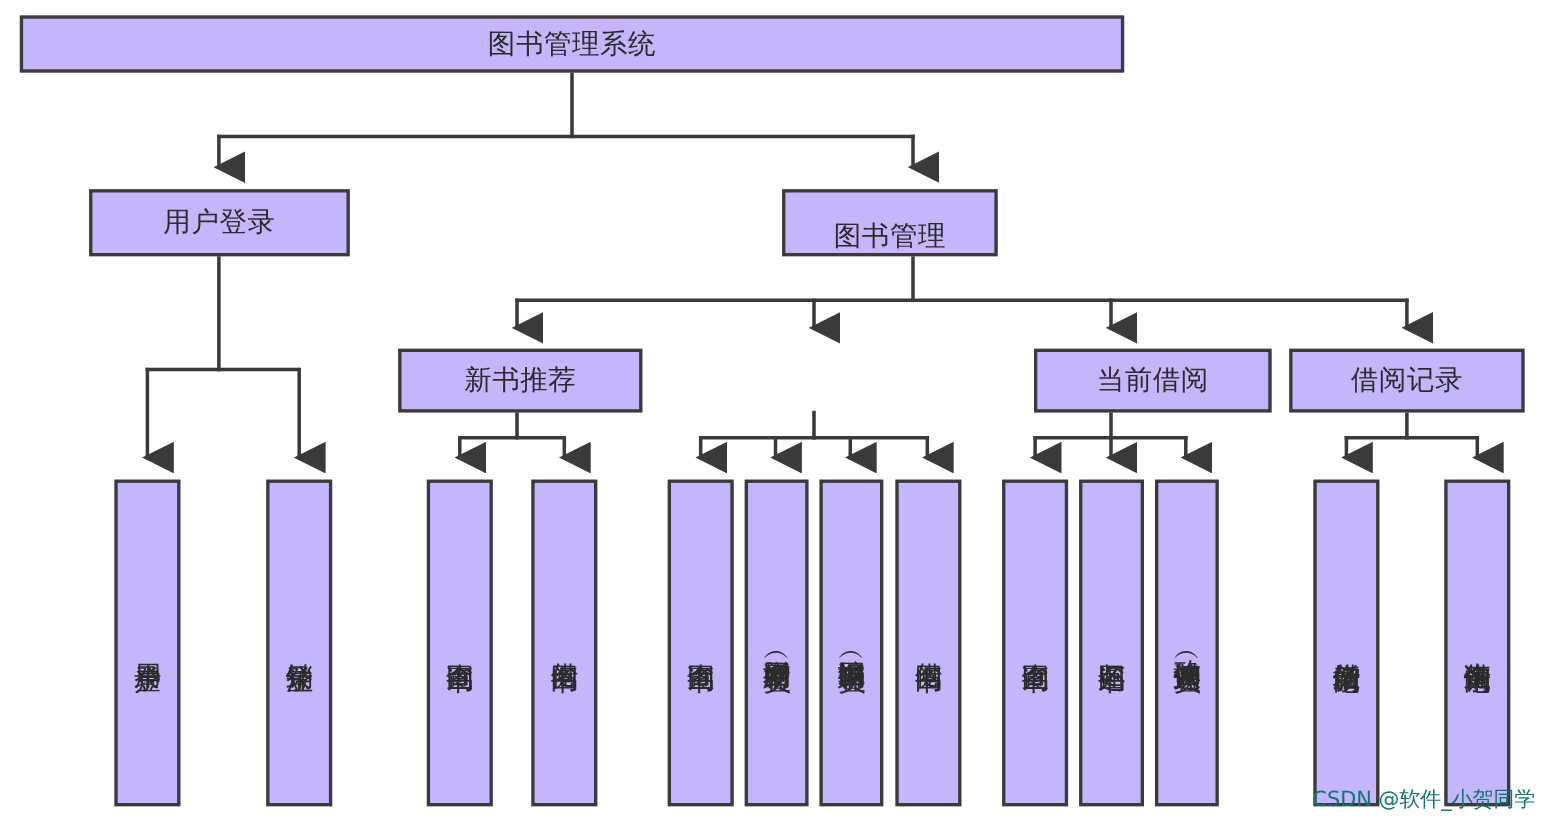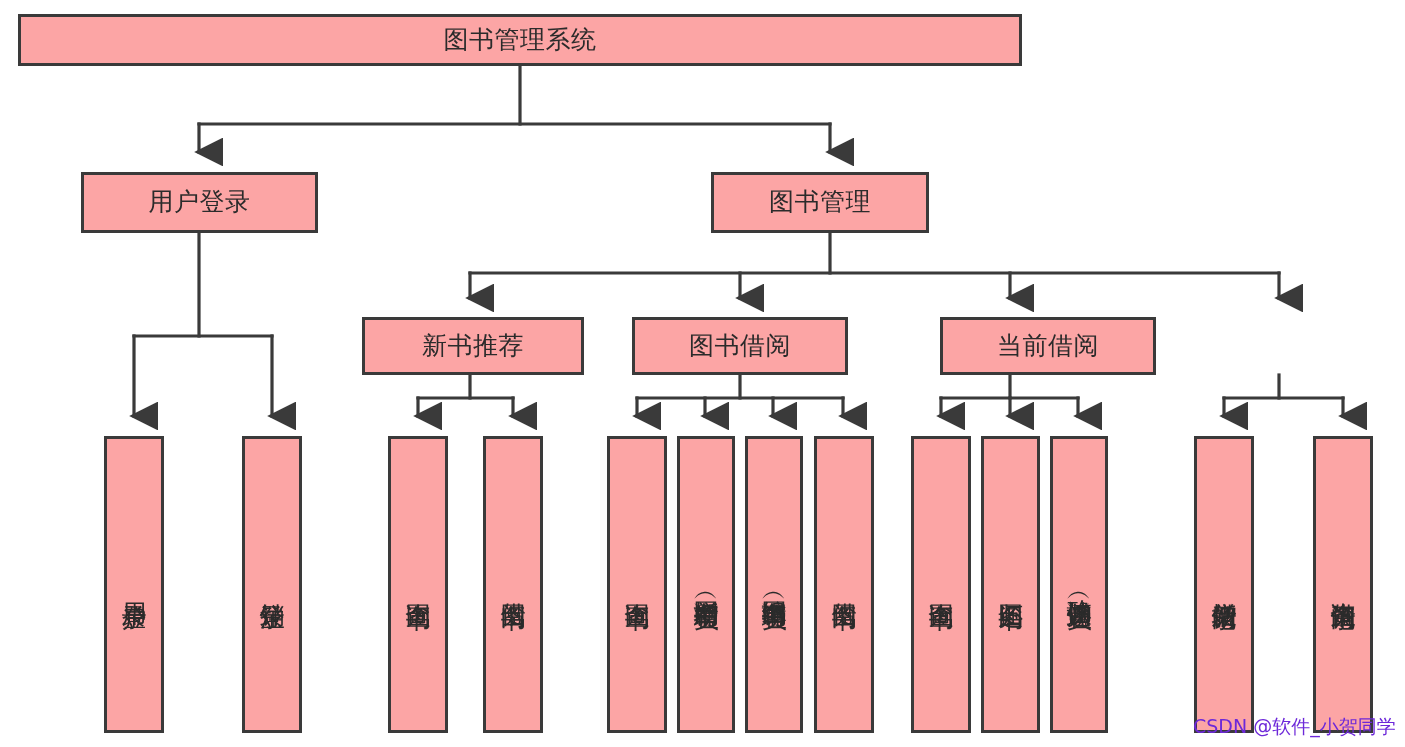--- a/index.html
+++ b/index.html
@@ -22,21 +22,21 @@
     left: 0;
     top: 0;
     width: 1405px;
     height: 747px;
     pointer-events: none;
   }
   .node {
     position: absolute;
     box-sizing: border-box;
     border: 3px solid #3a3a3a;
-    background: #fca5a5;
+    background: #c4b5fd;
     display: flex;
     align-items: center;
     justify-content: center;
     color: #2b2b2b;
   }
   .node .label {
     font-size: 25px;
     line-height: 1.15;
     letter-spacing: 0.5px;
     white-space: nowrap;
@@ -58,21 +58,21 @@
     letter-spacing: 1px;
     white-space: nowrap;
     max-height: 270px;
   }
   .node.vert.tall .label {
     max-height: 285px;
   }
   .watermark {
     position: absolute;
     font-size: 19px;
-    color: #6d28d9;
+    color: #0f766e;
     white-space: nowrap;
     user-select: none;
   }
 </style>
 </head>
 <body>
 
 <div id="canvas">
 
   <svg class="edges" viewBox="0 0 1405 747" xmlns="http://www.w3.org/2000/svg">
@@ -130,33 +130,33 @@
     </g>
   </svg>
 
   <div class="node horiz" style="left:18px; top:14px; width:1004px; height:52px;">
     <span class="label">图书管理系统</span>
   </div>
 
   <div class="node horiz" style="left:81px; top:172px; width:237px; height:61px;">
     <span class="label">用户登录</span>
   </div>
-  <div class="node horiz" style="left:711px; top:172px; width:218px; height:61px;">
+  <div class="node horiz" style="left:711px; top:172px; width:196px; height:61px;align-items:flex-end;">
     <span class="label">图书管理</span>
   </div>
 
   <div class="node horiz" style="left:362px; top:317px; width:222px; height:58px;">
     <span class="label">新书推荐</span>
   </div>
-  <div class="node horiz" style="left:632px; top:317px; width:216px; height:58px;">
-    <span class="label">图书借阅</span>
-  </div>
   <div class="node horiz" style="left:940px; top:317px; width:216px; height:58px;">
     <span class="label">当前借阅</span>
   </div>
+  <div class="node horiz" style="left:1172px; top:317px; width:214px; height:58px;">
+    <span class="label">借阅记录</span>
+  </div>
 
   <div class="node vert" style="left:104px; top:436px; width:60px; height:297px;">
     <span class="label">用户登录</span>
   </div>
   <div class="node vert" style="left:242px; top:436px; width:60px; height:297px;">
     <span class="label">注销登录</span>
   </div>
 
   <div class="node vert" style="left:388px; top:436px; width:60px; height:297px;">
     <span class="label">查询图书</span>

